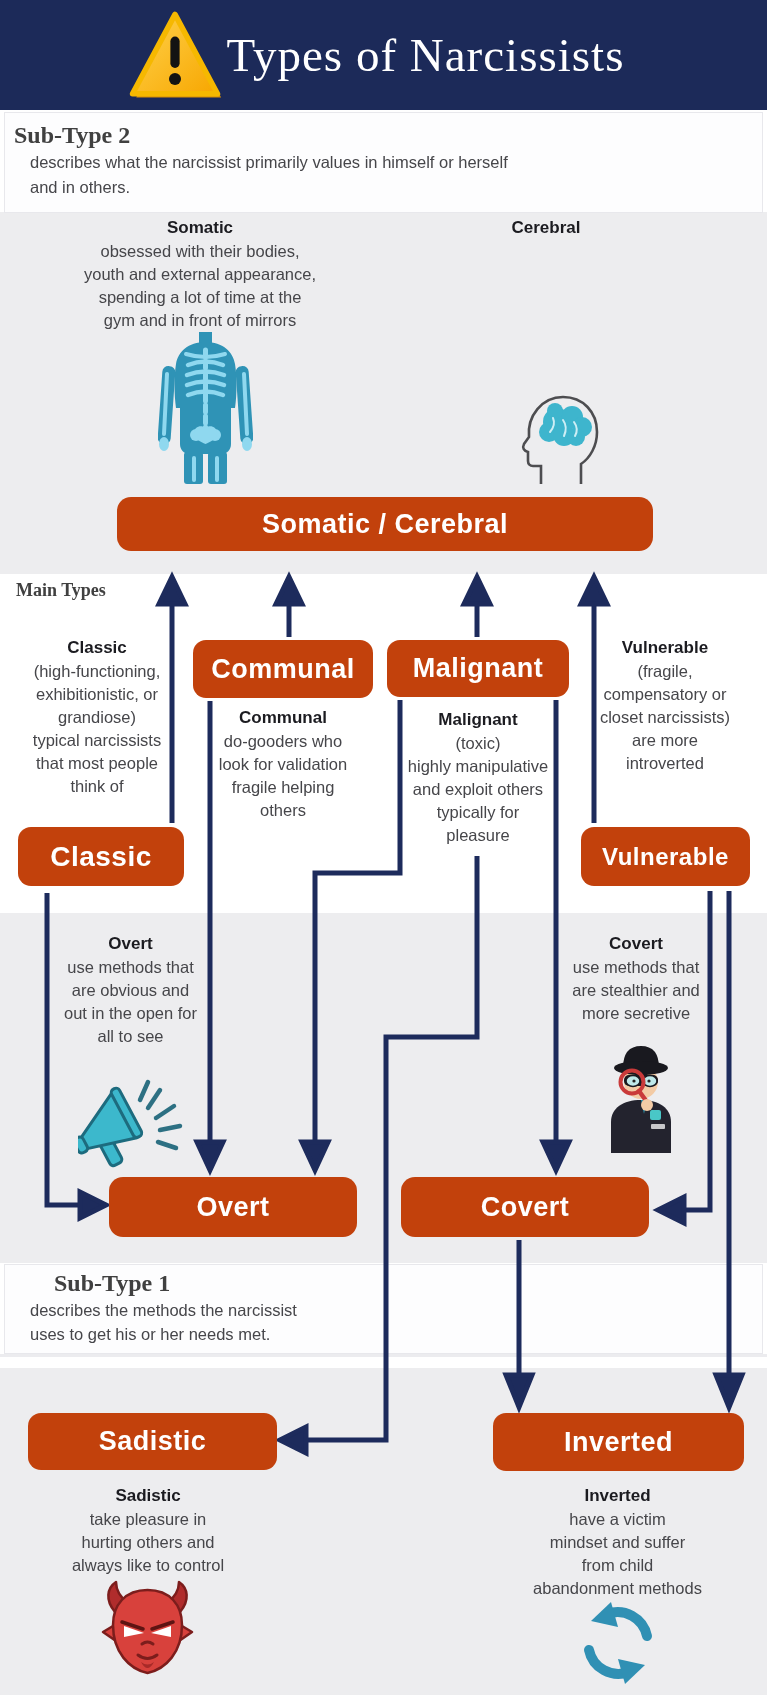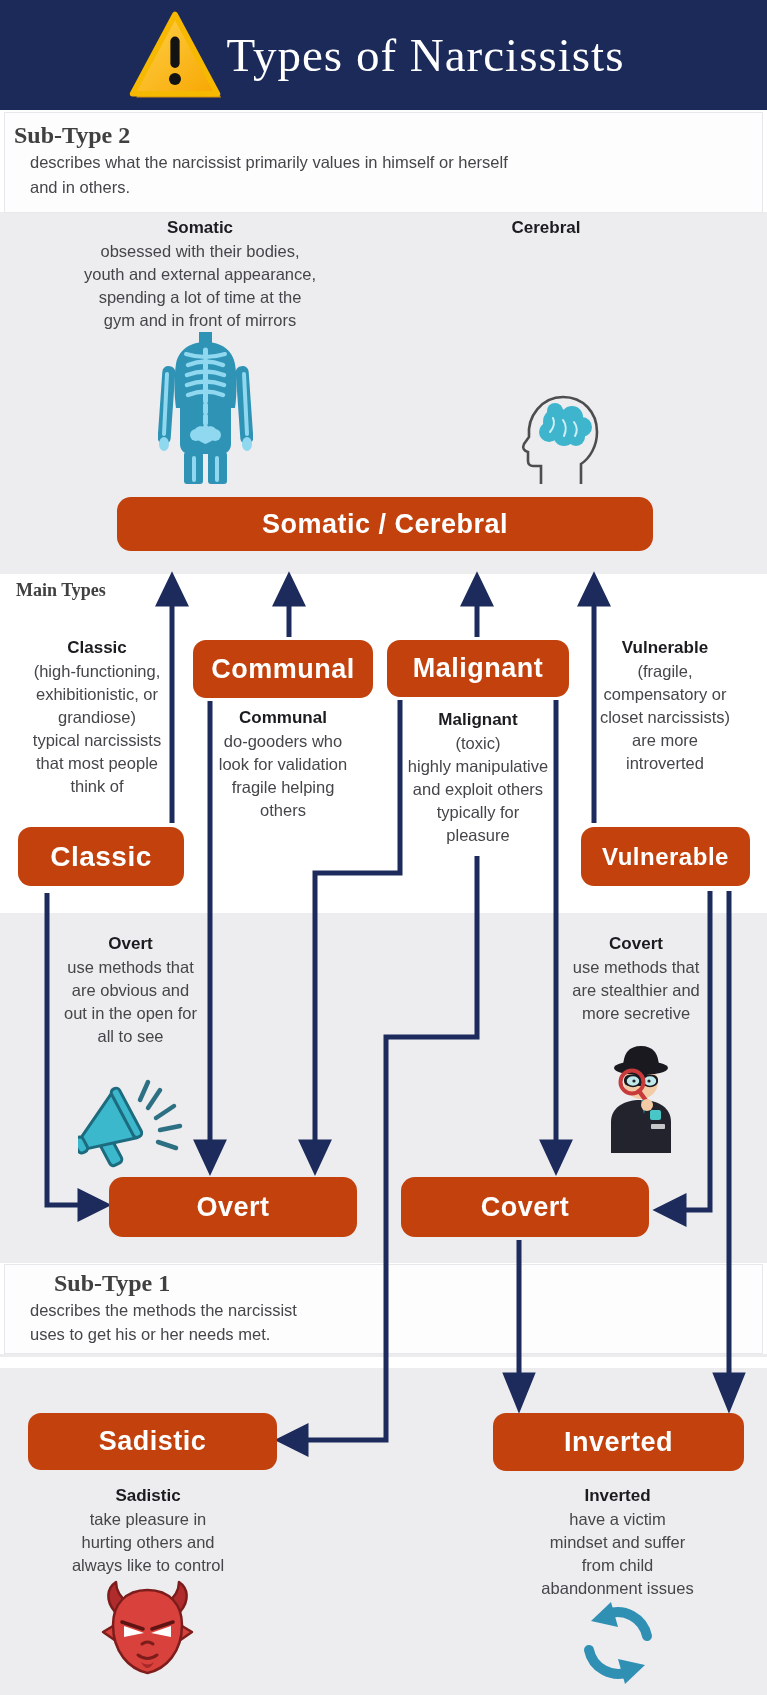--- a/index.html
+++ b/index.html
@@ -236,21 +236,21 @@
     <div class="ttl">Sadistic</div>
     <div class="lines">take pleasure in
 hurting others and
 always like to control</div>
   </div>
   <div class="tblock" style="left:495px;top:1484px;width:245px;">
     <div class="ttl">Inverted</div>
     <div class="lines">have a victim
 mindset and suffer
 from child
-abandonment issues</div>
+abandonment methods</div>
   </div>
 
   <div class="icon" style="left:95px;top:1580px;">
     <svg width="105" height="97" viewBox="0 0 105 97">
       <g stroke="#7c1d1c" stroke-width="2.5" stroke-linejoin="round">
         <path d="M20,32 C10,20 12,8 21,2 C21,13 27,19 34,24 Z" fill="#b02c2c"></path>
         <path d="M85,32 C95,20 93,8 84,2 C84,13 78,19 71,24 Z" fill="#b02c2c"></path>
         <polygon points="8,52 23,43 21,61" fill="#d8413c"></polygon>
         <polygon points="97,52 82,43 84,61" fill="#d8413c"></polygon>
         <path d="M52.5,10 C30,10 18,25 18,45 C18,72 34,89 52.5,93 C71,89 87,72 87,45 C87,25 75,10 52.5,10 Z" fill="#d8413c"></path>

